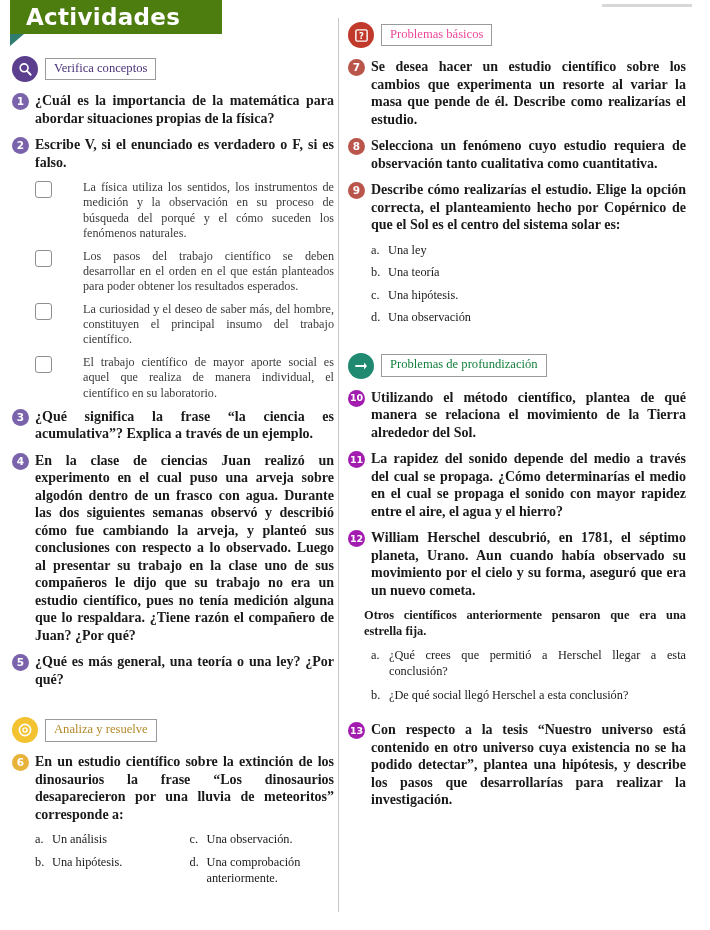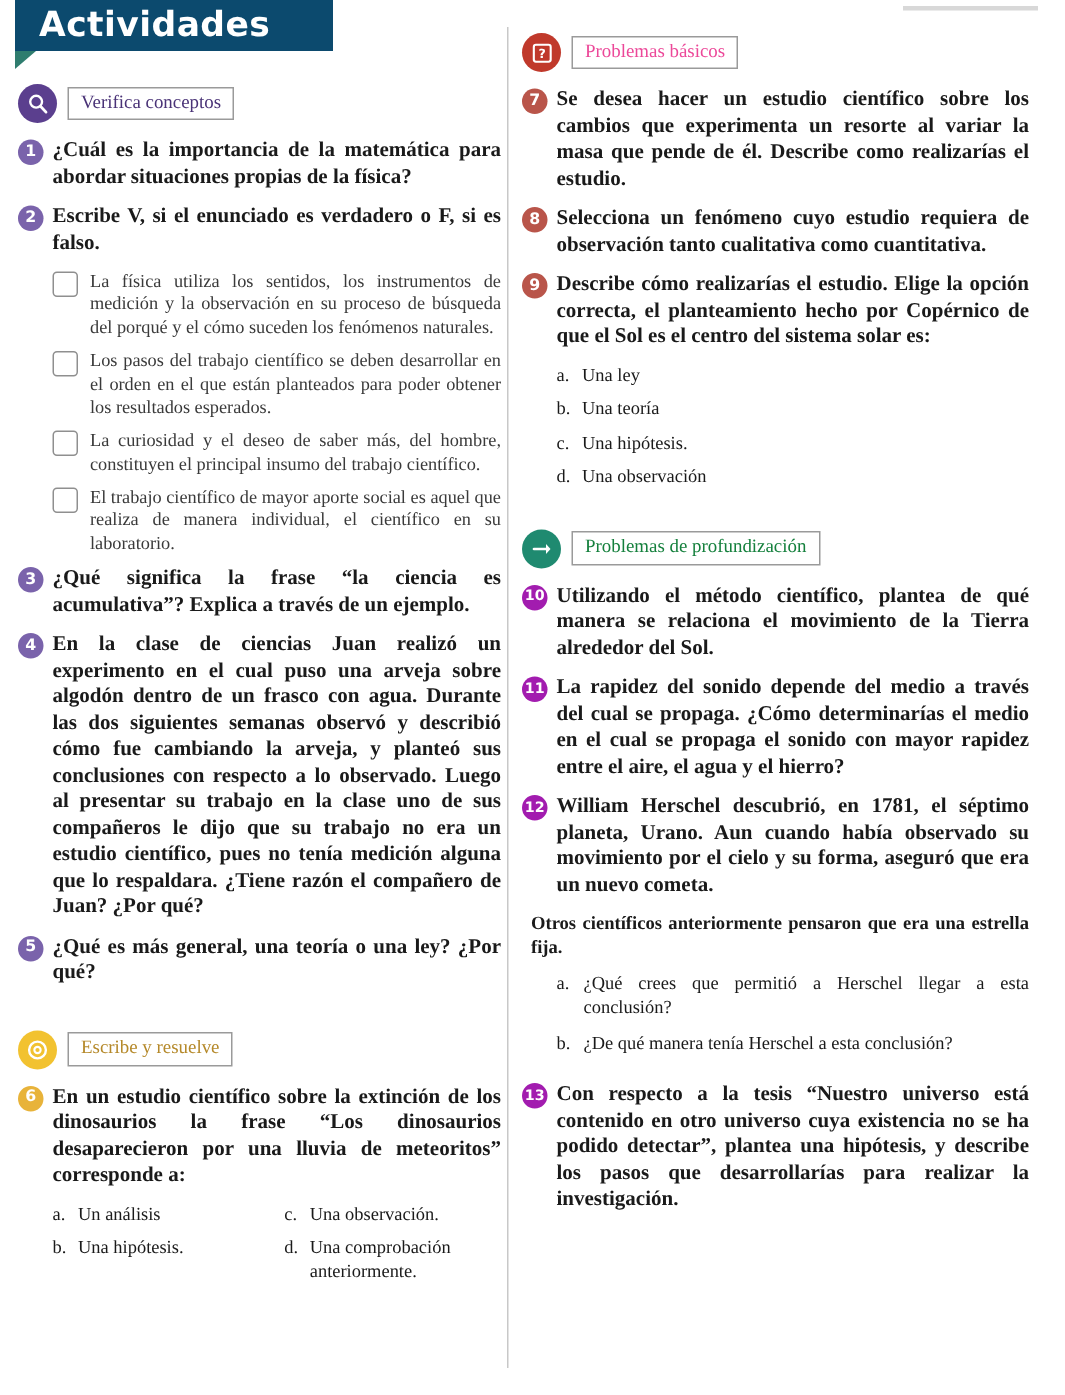--- a/index.html
+++ b/index.html
@@ -22,21 +22,21 @@
     height: 930px;
   }
 
   
   .title-banner {
     position: absolute;
     left: 10px;
     top: 0px;
     width: 212px;
     height: 34px;
-    background: #0c4a6e;
+    background: #4d7c0f;
     display: flex;
     align-items: center;
     padding-left: 16px;
     z-index: 5;
   }
   .title-banner .t {
     color: #ffffff;
     font-family: "DejaVu Sans", sans-serif;
     font-size: 23px;
     font-weight: bold;
@@ -148,20 +148,21 @@
     text-align: justify;
     font-size: 14px;
     line-height: 1.25;
   }
 
   
   .cbrow {
     display: flex;
     align-items: flex-start;
     margin: 0 0 7px 23px;
+    gap: 23px;
   }
   .cbox {
     flex: 0 0 auto;
     width: 17px; height: 17px;
     border: 1.4px solid #8f8f8f;
     border-radius: 3px;
     background: #fff;
     margin-right: 8px;
     margin-top: 1px;
   }
@@ -191,21 +192,21 @@
   .opts-2col .colhalf { width: 50%; }
 
   .follow {
     margin-left: 23px;
     font-weight: bold;
     font-size: 12.4px;
     margin-top: 2px;
     margin-bottom: 9px;
   }
   .para {
-    margin-left: 6px;
+    margin-left: 16px;
     text-align: justify;
     font-weight: bold;
     font-size: 12.4px;
     line-height: 1.25;
     margin-bottom: 9px;
   }
   .sub-opt {
     display: flex;
     margin-left: 23px;
     margin-bottom: 8px;
@@ -287,21 +288,21 @@
 
     <div class="spacer-20"></div>
 
     <div class="section-head">
       <div class="sec-badge yellow">
         <svg width="16" height="16" viewBox="0 0 16 16" aria-hidden="true">
           <circle cx="8" cy="8" r="5.6" fill="none" stroke="#ffffff" stroke-width="1.6"></circle>
           <circle cx="8" cy="8" r="2.1" fill="none" stroke="#ffffff" stroke-width="1.4"></circle>
         </svg>
       </div>
-      <div class="sec-label yellow">Escribe y resuelve</div>
+      <div class="sec-label yellow">Analiza y resuelve</div>
     </div>
 
     <div class="q">
       <div class="q-num yellow">6</div>
       <div class="q-text">En un estudio científico sobre la extinción de los dinosaurios la frase “Los dinosaurios desaparecieron por una lluvia de meteoritos” corresponde a:</div>
     </div>
 
     <div class="opts-2col">
       <div class="colhalf">
         <div class="opt">
@@ -402,21 +403,21 @@
     </div>
 
     <div class="para">Otros científicos anteriormente pensaron que era una estrella fija.</div>
 
     <div class="sub-opt">
       <div class="l">a.</div>
       <div class="t">¿Qué crees que permitió a Herschel llegar a esta conclusión?</div>
     </div>
     <div class="sub-opt">
       <div class="l">b.</div>
-      <div class="t">¿De qué manera tenía Herschel a esta conclusión?</div>
+      <div class="t">¿De qué social llegó Herschel a esta conclusión?</div>
     </div>
 
     <div class="spacer-10"></div>
 
     <div class="q">
       <div class="q-num green n2digit">13</div>
       <div class="q-text">Con respecto a la tesis “Nuestro universo está contenido en otro universo cuya existencia no se ha podido detectar”, plantea una hipótesis, y describe los pasos que desarrollarías para realizar la investigación.</div>
     </div>
 
   </div>

